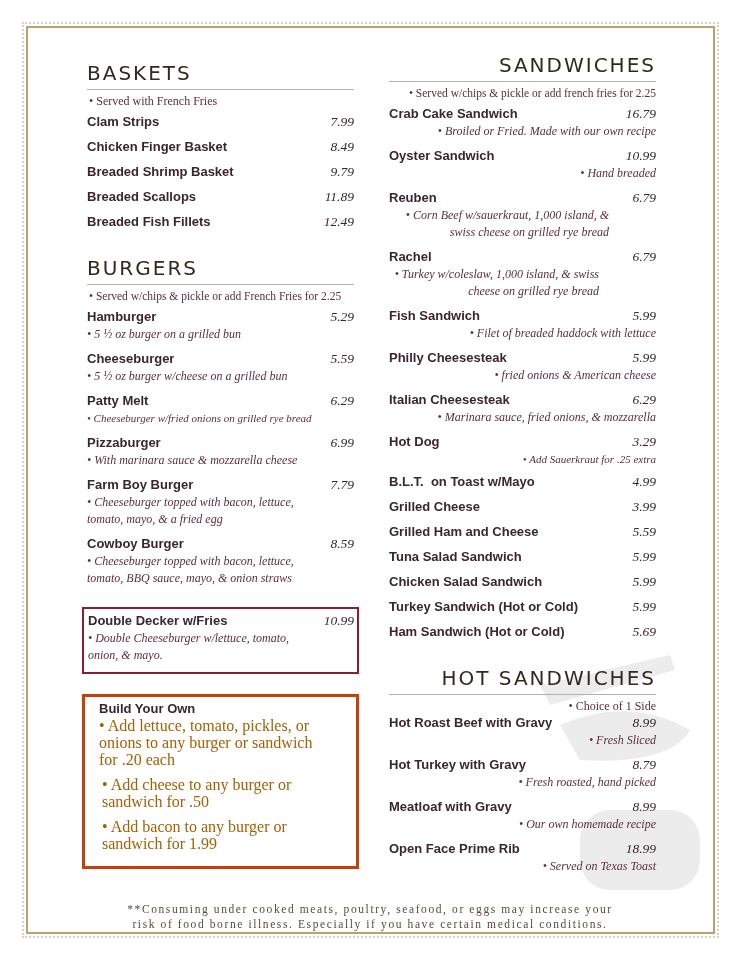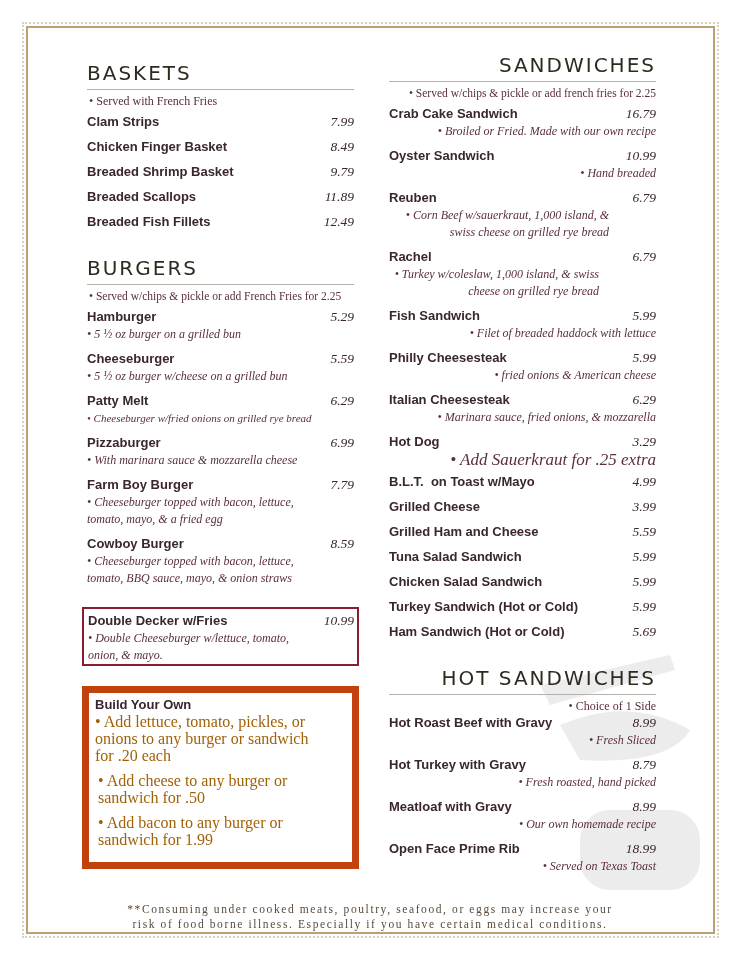--- a/index.html
+++ b/index.html
@@ -11,22 +11,22 @@
   .col-right { left:389px; top:52px; width:267px;text-align:right; }
   .sec-title { font-family:"DejaVu Sans", sans-serif; font-size:20px; letter-spacing:2px; color:#2e2a1e; font-weight:normal; margin:0; line-height:26px; }
   .sec-rule { height:1px; background:#b5b0a8; margin:3px 0 3px 0; }
   .sec-note { font-size:12px; color:#5a2f38; line-height:16px; margin-bottom:4px; padding-left:2px; }
   .item { position:relative; }
   .item-row { display:flex; justify-content:space-between; align-items:baseline; }
   .item-name { font-family:"Liberation Sans", sans-serif; font-weight:bold; font-size:13px; color:#3a2630; line-height:18px; }
   .item-price { font-family:"Liberation Serif", serif; font-style:italic; font-size:13.5px; color:#3a2630; line-height:18px; }
   .item-desc { font-size:12px; color:#5a2f38; line-height:17px;font-style:italic; }
   .gap-s { height:7px; }
-  .boxed { border:2px solid #8a1d2e; padding:3px 0 0 0; margin-left:-5px; margin-right:-5px; padding-left:4px; padding-right:3px; }
-  .build { border:7px solid #c2410c; padding:4px 6px 14px 6px; margin-left:-5px; margin-right:-5px; }
+  .boxed { border:2px solid #8a1d2e; padding:3px 0 8px 0; margin-left:-5px; margin-right:-5px; padding-left:4px; padding-right:3px; }
+  .build { border:3px solid #c2410c; padding:4px 6px 14px 14px; margin-left:-5px; margin-right:-5px; }
   .build-title { font-family:"Liberation Sans", sans-serif; font-weight:bold; font-size:13px; color:#3a2630; line-height:16px; }
   .build-line { font-size:16px; color:#a16207; line-height:17px; }
   .footer { position:absolute; left:60px; top:902px; width:620px; text-align:center; font-size:11.5px; letter-spacing:1.6px; color:#5a4a3a; line-height:15px; }
   .watermark { position:absolute; left:520px; top:645px; width:200px; height:250px; pointer-events:none; }
 </style>
 </head>
 <body>
 
 <div class="frame-dots"></div>
 <div class="frame"></div>
@@ -207,21 +207,21 @@
           <span class="item-price">6.29</span>
         </div>
         <div class="item-desc" style="white-space:nowrap">• Marinara sauce, fried onions, &amp; mozzarella</div>
       </div>
     <div class="gap-s"></div>
     <div class="item">
         <div class="item-row">
           <span class="item-name">Hot Dog</span>
           <span class="item-price">3.29</span>
         </div>
-        <div class="item-desc" style="font-size:17px">• Add Sauerkraut for .25 extra</div>
+        <div class="item-desc" style="font-size:11px">• Add Sauerkraut for .25 extra</div>
       </div>
     <div style="height:5px"></div>
     <div class="item" style="margin-bottom:7px">
         <div class="item-row">
           <span class="item-name" style="white-space:pre">B.L.T.  on Toast w/Mayo</span>
           <span class="item-price">4.99</span>
         </div>
       </div>
     <div class="item" style="margin-bottom:7px">
         <div class="item-row">

